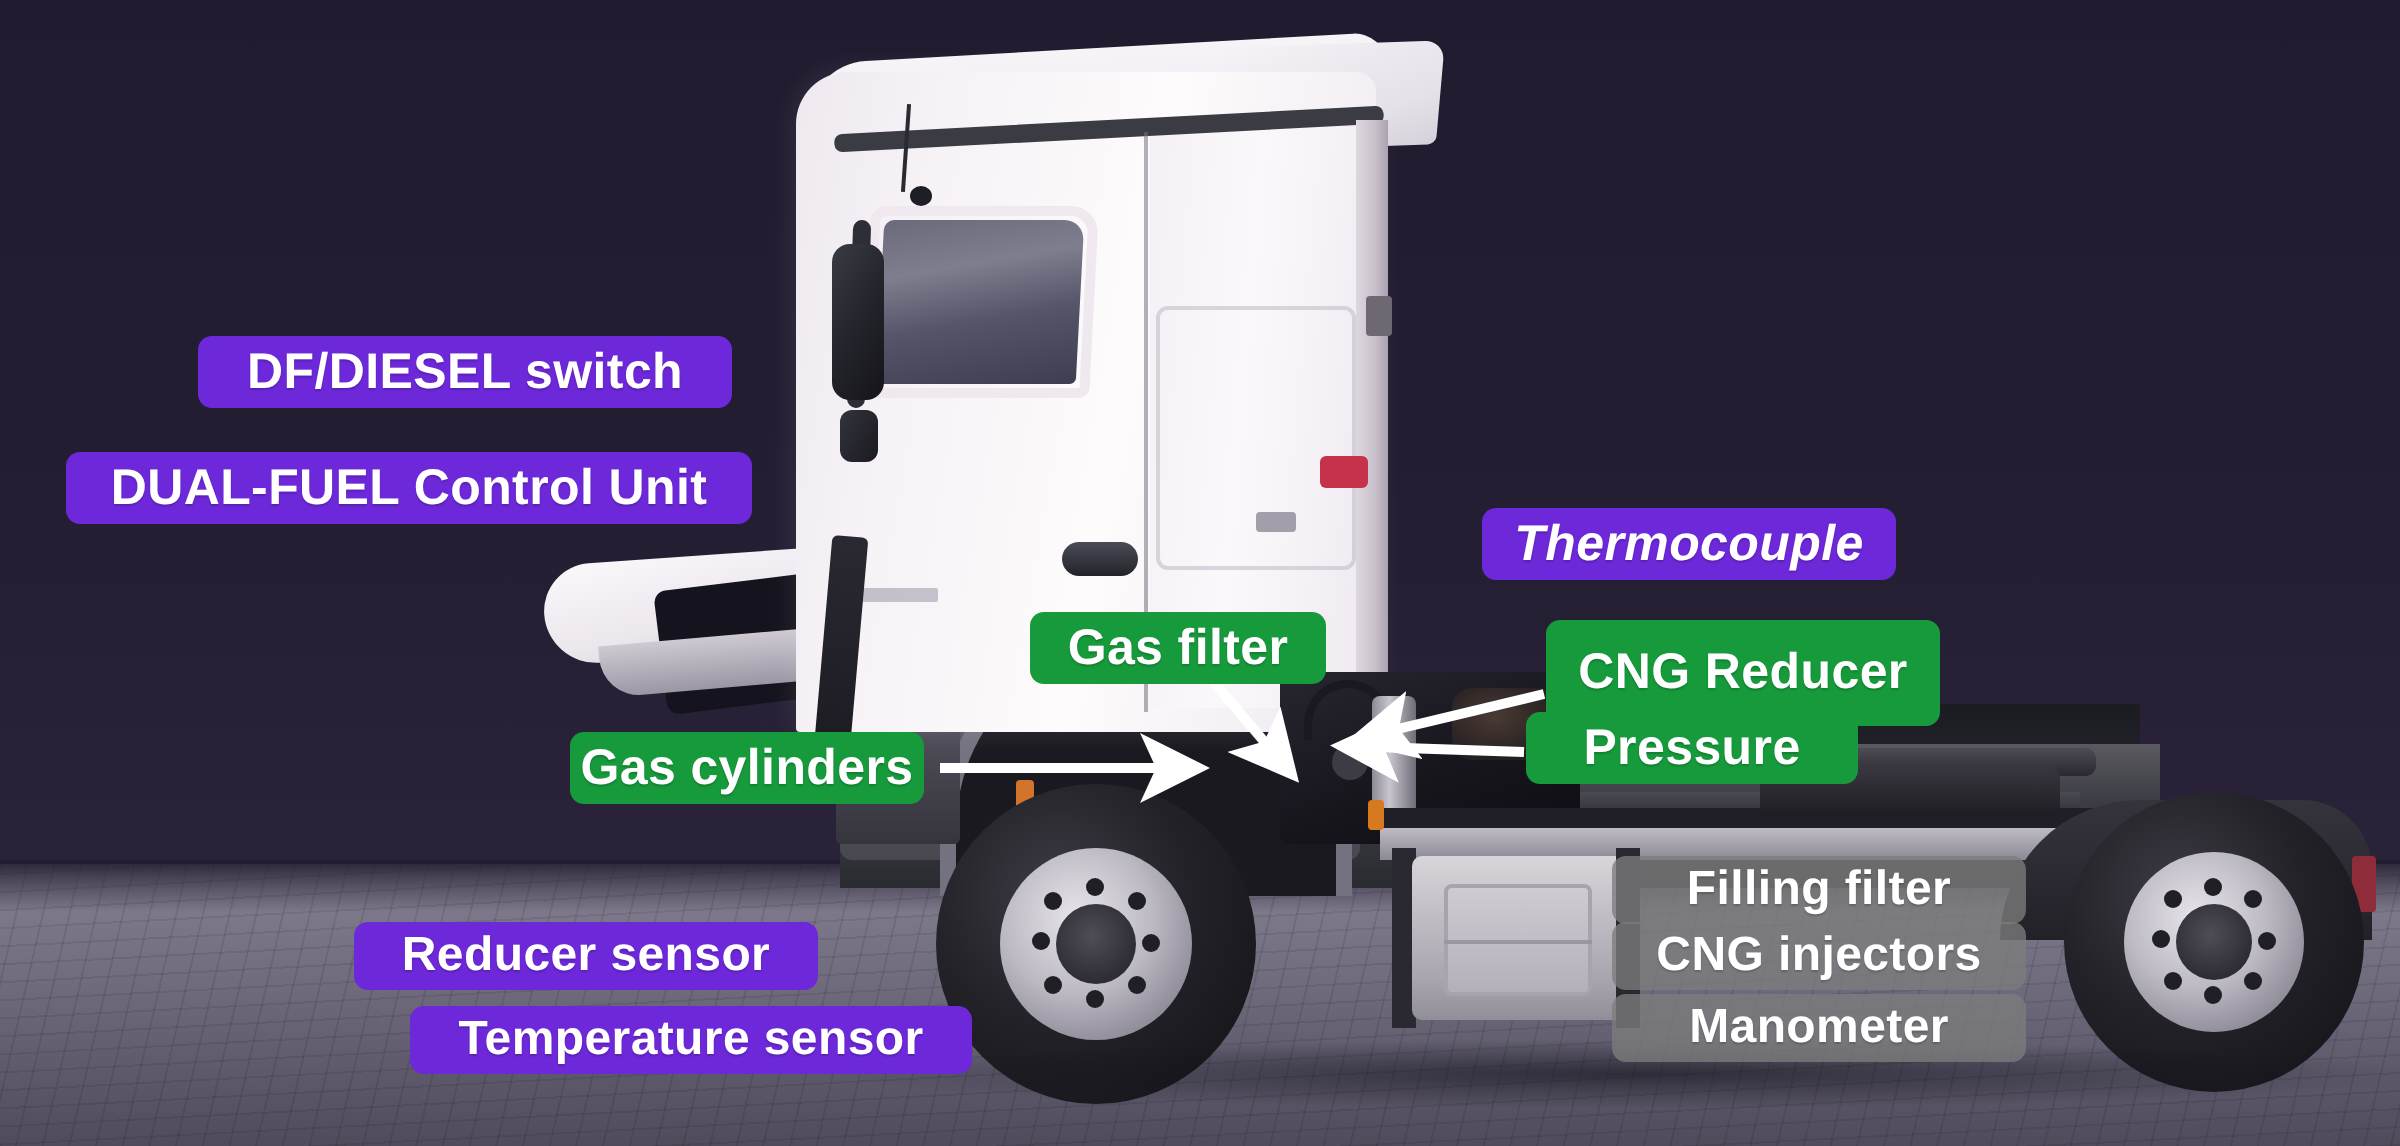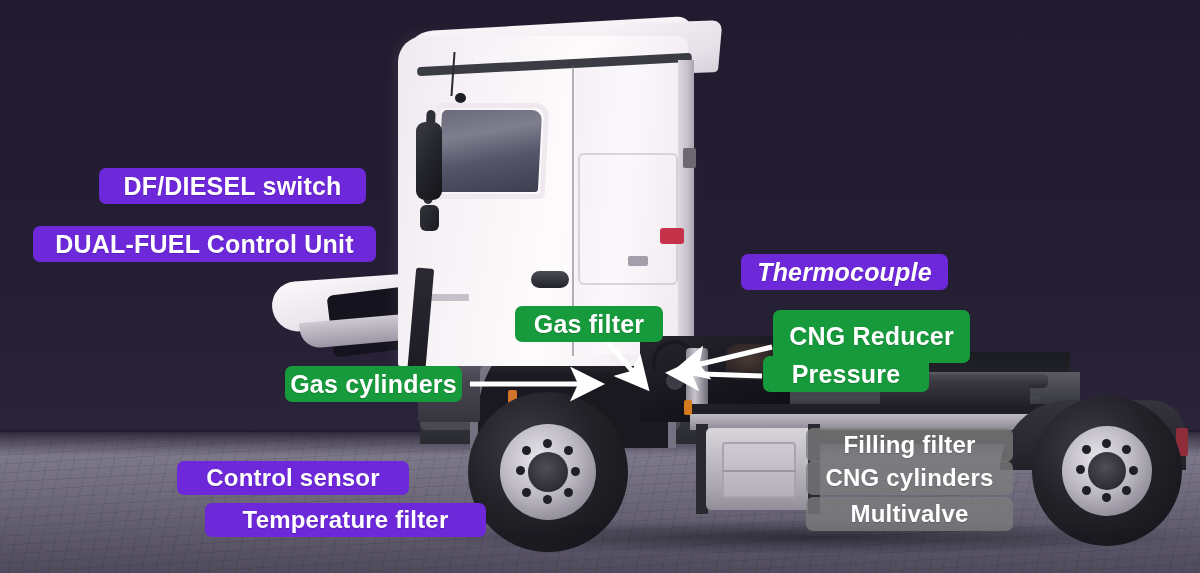--- a/index.html
+++ b/index.html
@@ -467,29 +467,29 @@
 
     <div class="label green" style="left:763px; top:356px; width:166px; height:36px; font-size:25px;">
       <span>Pressure</span>
     </div>
 
     <div class="label gray" style="left:806px; top:428px; width:207px; height:34px; font-size:24px;">
       <span>Filling filter</span>
     </div>
 
     <div class="label gray" style="left:806px; top:461px; width:207px; height:34px; font-size:24px;">
-      <span>CNG cylinders</span>
+      <span>CNG injectors</span>
     </div>
 
     <div class="label gray" style="left:806px; top:497px; width:207px; height:34px; font-size:24px;">
-      <span>Multivalve</span>
+      <span>Manometer</span>
     </div>
 
     <div class="label blue" style="left:177px; top:461px; width:232px; height:34px; font-size:24px;">
-      <span>Control sensor</span>
+      <span>Reducer sensor</span>
     </div>
 
     <div class="label blue" style="left:205px; top:503px; width:281px; height:34px; font-size:24px;">
-      <span>Temperature filter</span>
+      <span>Temperature sensor</span>
     </div>
 
   </div>
 </div>
 
 </body></html>

